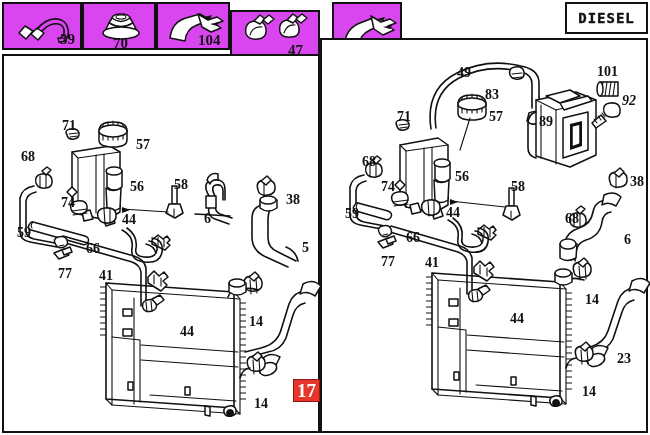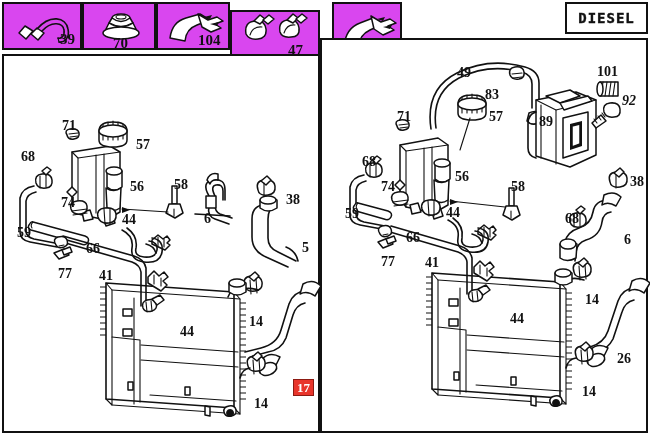--- a/index.html
+++ b/index.html
@@ -30,21 +30,21 @@
     font-family:"DejaVu Sans Mono", monospace;
     font-size:14px;font-weight:700;letter-spacing:1px;color:#111;
     -webkit-text-stroke:0.4px #111;
   }
   .lbl{
     position:absolute;font-size:14px;font-weight:700;color:#111;
     font-family:"Liberation Serif", serif;white-space:nowrap;line-height:1;
   }
   .lbl.hi{
     background:#e8352b;color:#ffffff;padding:1px 3px;
-    border:1px solid #8c1a12;font-size:13px;
+    border:1px solid #8c1a12;font-size:19px;
   }
   svg.art{position:absolute;left:0;top:0;overflow:visible;}
   .st{fill:none;stroke:#111;stroke-width:1.6;stroke-linecap:round;stroke-linejoin:round;}
   .stt{fill:none;stroke:#111;stroke-width:1.1;stroke-linecap:round;stroke-linejoin:round;}
   .sw{fill:#fff;stroke:#111;stroke-width:1.5;stroke-linejoin:round;stroke-linecap:round;}
   .sk{fill:#111;stroke:none;}
   .hatch{stroke:#111;stroke-width:1.1;}
 </style>
 </head>
 <body>
@@ -502,16 +502,16 @@
   <div class="lbl" style="left:630px;top:175px;">38</div>
   <div class="lbl" style="left:446px;top:206px;">44</div>
   <div class="lbl" style="left:345px;top:207px;">59</div>
   <div class="lbl" style="left:565px;top:212px;">68</div>
   <div class="lbl" style="left:624px;top:233px;">6</div>
   <div class="lbl" style="left:406px;top:231px;">66</div>
   <div class="lbl" style="left:381px;top:255px;">77</div>
   <div class="lbl" style="left:425px;top:256px;">41</div>
   <div class="lbl" style="left:510px;top:312px;">44</div>
   <div class="lbl" style="left:585px;top:293px;">14</div>
-  <div class="lbl" style="left:617px;top:352px;">26</div>
+  <div class="lbl" style="left:617px;top:352px;">23</div>
   <div class="lbl" style="left:582px;top:385px;">14</div>
 
 </div>
 
 </body></html>

